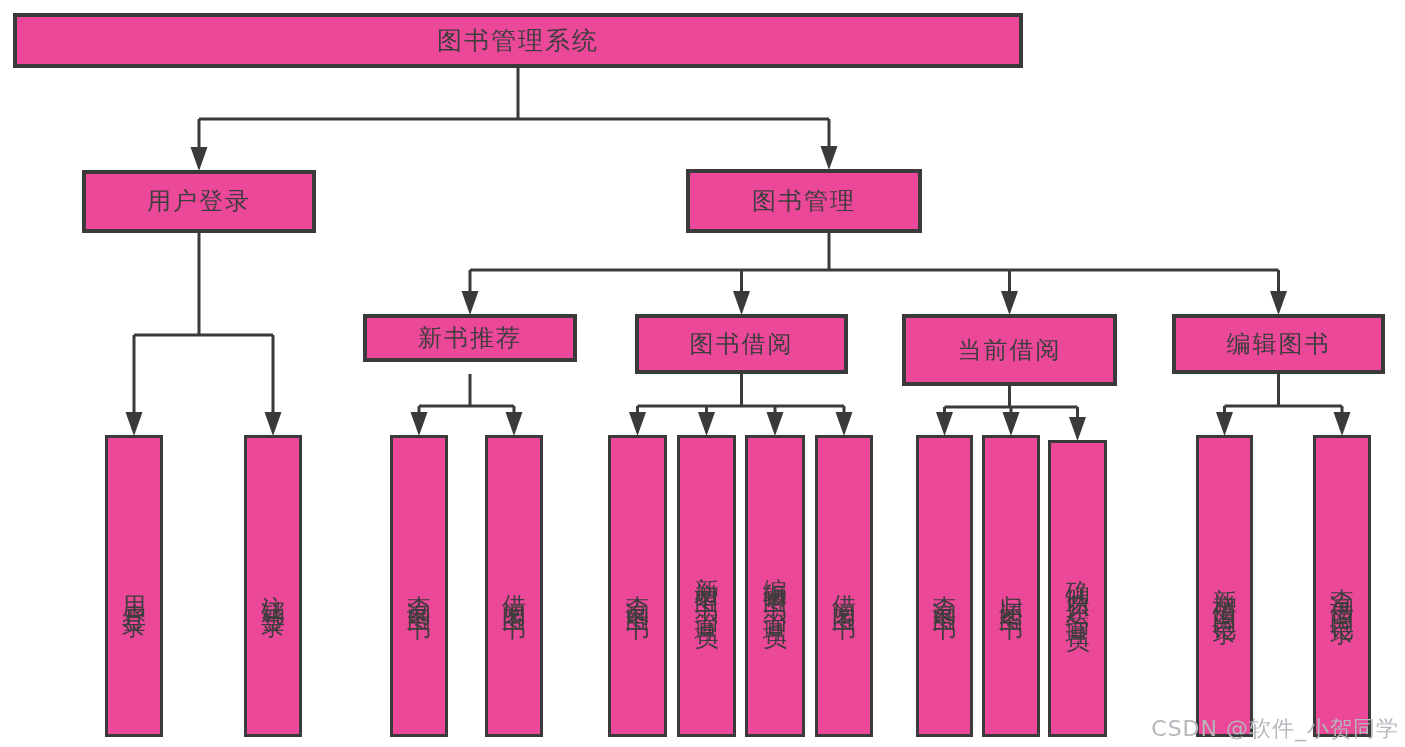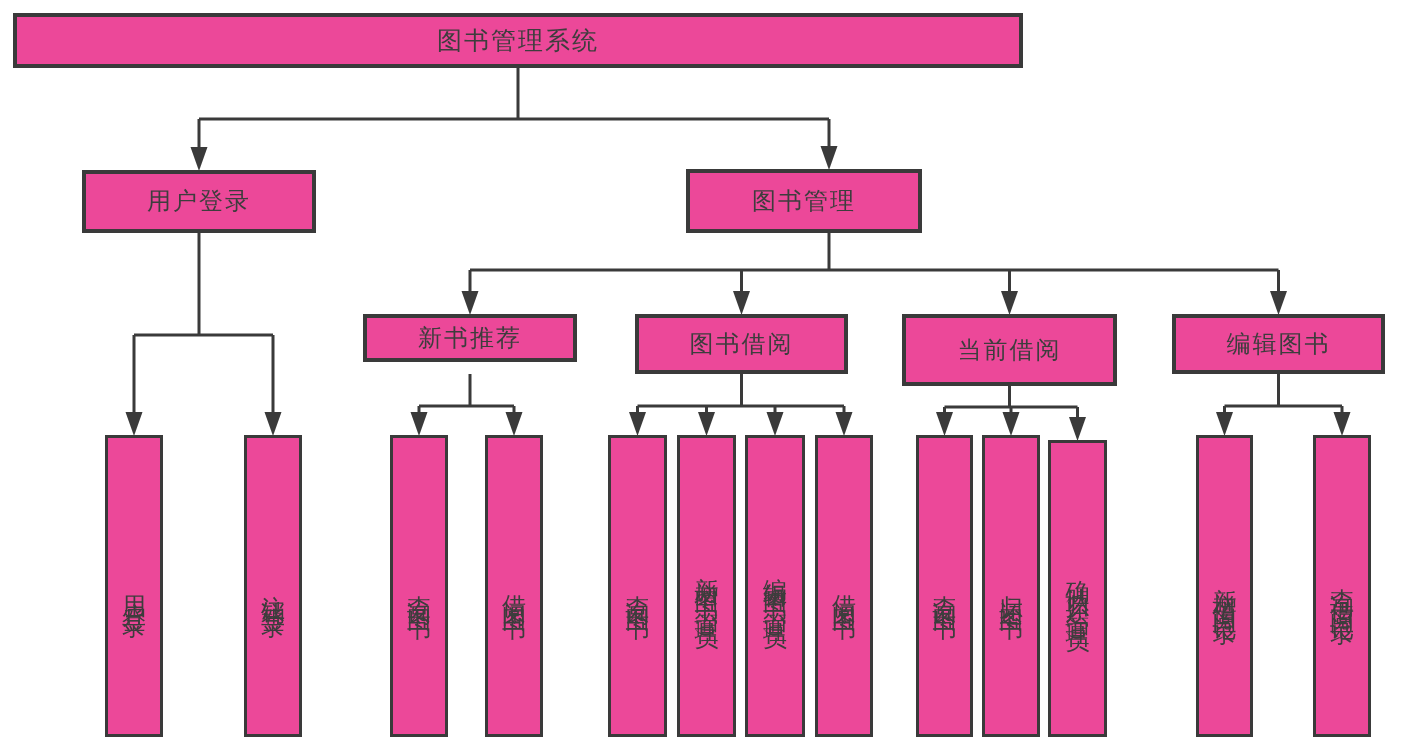--- a/index.html
+++ b/index.html
@@ -90,20 +90,21 @@
       <path d="M 741.5 374 V 406 M 637.5 406 H 844 M 637.5 406 V 421 M 706.5 406 V 421 M 775 406 V 421 M 844 406 V 421" fill="none" stroke="#3a3a3a" stroke-width="3"></path>
       <polygon points="936,412 953,412 944.5,436" fill="#3a3a3a"></polygon>
       <polygon points="1002.5,412 1019.5,412 1011,436" fill="#3a3a3a"></polygon>
       <polygon points="1069,417 1086,417 1077.5,441" fill="#3a3a3a"></polygon>
       <path d="M 1009.5 374 V 407 M 944.5 407 H 1077.5 M 944.5 407 V 421 M 1011 407 V 421 M 1077.5 407 V 426" fill="none" stroke="#3a3a3a" stroke-width="3"></path>
       <polygon points="1216,412 1233,412 1224.5,436" fill="#3a3a3a"></polygon>
       <polygon points="1333.5,412 1350.5,412 1342,436" fill="#3a3a3a"></polygon>
       <path d="M 1278.5 374 V 406 M 1224.5 406 H 1342 M 1224.5 406 V 421 M 1342 406 V 421" fill="none" stroke="#3a3a3a" stroke-width="3"></path>
     </svg>
 
+  <div class="watermark" style="color: rgb(180, 183, 187);">CSDN @软件_小贺同学</div>
 <div class="node root" style="left: 13px; top: 13px; width: 1010px; height: 55px; border-color: rgb(58, 58, 58); color: rgb(61, 61, 61);">
       <span class="node-label">图书管理系统</span>
     </div>
     <div class="node" style="left: 82px; top: 170px; width: 234px; height: 63px; border-color: rgb(58, 58, 58); color: rgb(61, 61, 61);">
       <span class="node-label">用户登录</span>
     </div>
     <div class="node" style="left: 686px; top: 169px; width: 236px; height: 64px; border-color: rgb(58, 58, 58); color: rgb(61, 61, 61);">
       <span class="node-label">图书管理</span>
     </div>
     <div class="node" style="left: 363px; top: 314px; width: 214px; height: 48px; border-color: rgb(58, 58, 58); color: rgb(61, 61, 61);">

